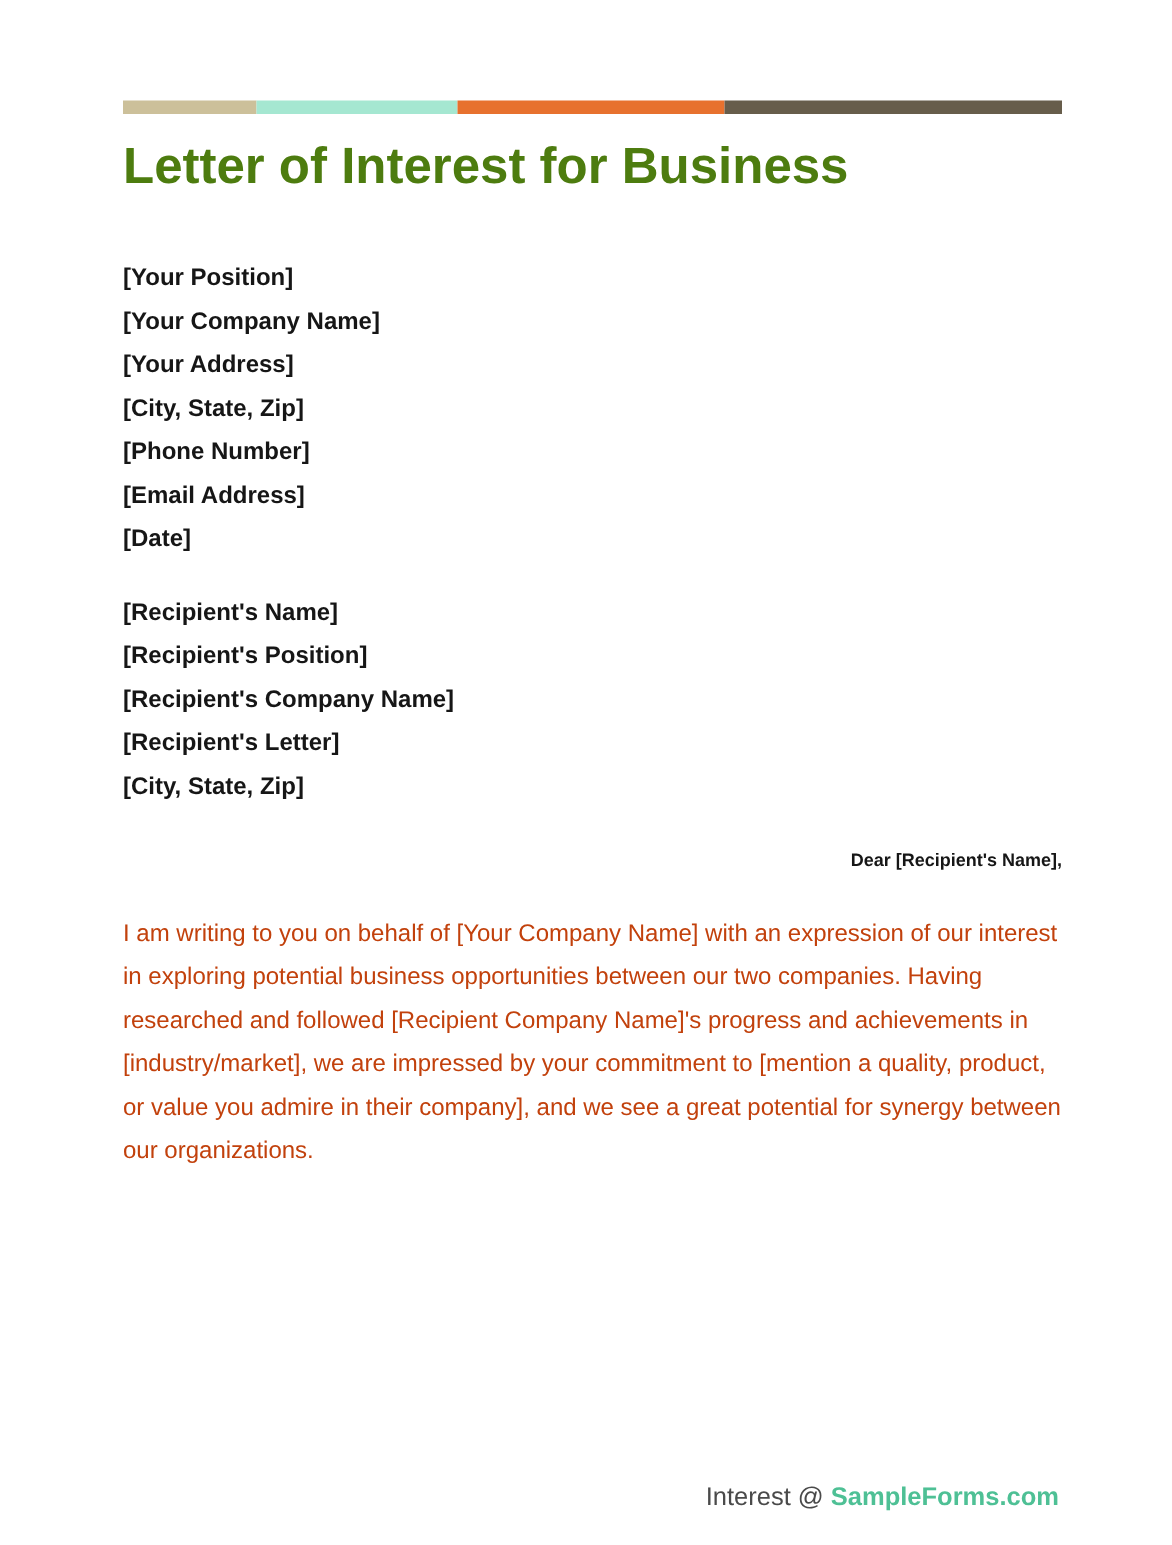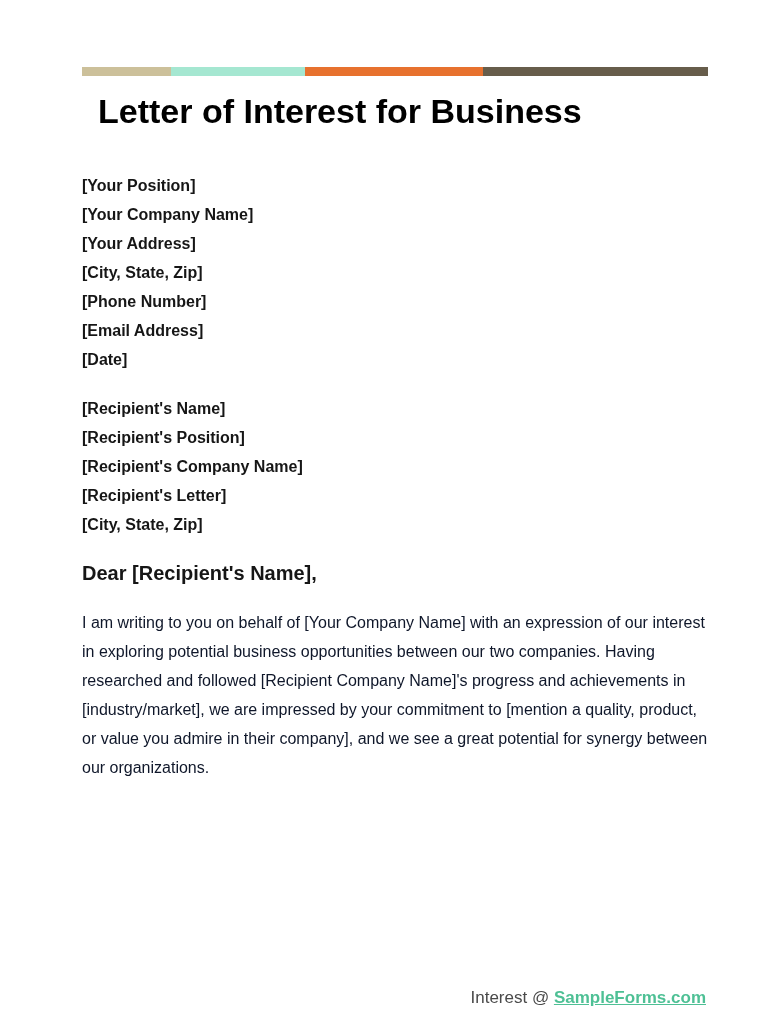--- a/index.html
+++ b/index.html
@@ -30,59 +30,59 @@
   .address-block {
     font-size: 16px;
     line-height: 29px;
     font-weight: bold;
     color: #161616;
   }
   .sender-block { margin-top: 40px; }
   .recipient-block { margin-top: 20px; }
   .salutation {
     margin-top: 20px;
-    font-size: 20px;
+    font-size: 12px;
     line-height: 29px;
     font-weight: bold;
     color: #161616;
+    text-align: right;
   }
   .letter-paragraph {
     margin: 20px 0 0 0;
     width: 626px;
     font-size: 16px;
     line-height: 29px;
-    color: #0f172a;
+    color: #c2410c;
   }
   .footer {
     position: absolute;
     right: 75px;
     bottom: 22px;
     font-size: 17px;
     color: #4a4a4a;
     white-space: nowrap;
   }
   .footer a {
     font-weight: bold;
-    text-decoration: underline;
     cursor: pointer;
   }
 </style>
 </head>
 <body>
 
 <div class="page">
 
   <div class="accent-bar">
     <div class="seg" style="background: rgb(204, 192, 154); width: 89px;"></div>
     <div class="seg" style="background: rgb(165, 231, 209); width: 134px;"></div>
     <div class="seg" style="background: rgb(231, 113, 46); width: 178px;"></div>
     <div class="seg" style="background: rgb(103, 93, 75); width: 225px;"></div>
   </div>
 
-  <h1 class="page-title" style="color: #000000; margin-left: 16px;">Letter of Interest for Business</h1>
+  <h1 class="page-title" style="color: #4d7c0f;">Letter of Interest for Business</h1>
 
   <div class="address-block sender-block">
     <div>[Your Position]</div>
     <div>[Your Company Name]</div>
     <div>[Your Address]</div>
     <div>[City, State, Zip]</div>
     <div>[Phone Number]</div>
     <div>[Email Address]</div>
     <div>[Date]</div>
   </div>

